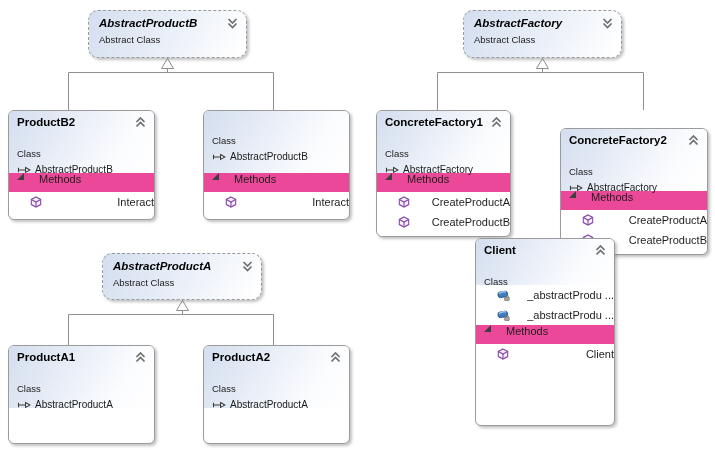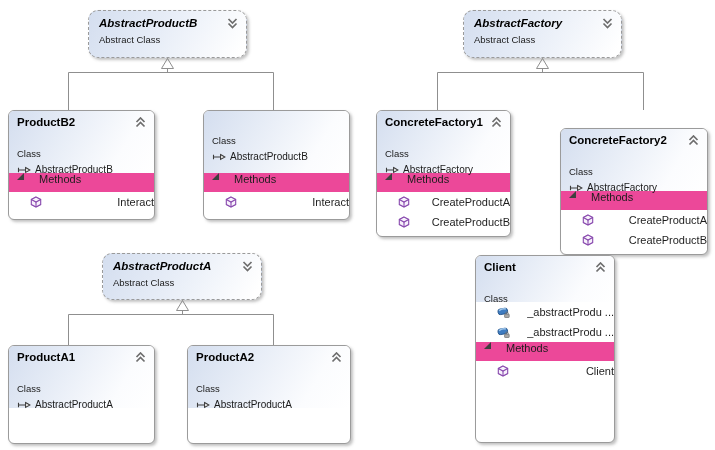--- a/index.html
+++ b/index.html
@@ -296,21 +296,21 @@
         <span>
             <svg class="icon" width="14" height="8" viewBox="0 0 14 8">
               <use href="#i-base-arrow"></use>
             </svg>
           </span>
         <span class="base">AbstractProductA</span>
       </div>
     </div>
   </div>
 
-  <div class="node" style="left:187px;top:345px;width:164px;height:99px">
+  <div class="node" style="left:203px;top:345px;width:147px;height:99px">
     <div class="node-top t62">
       <div class="title-row">
         <span class="title">ProductA2</span>
         <span class="chev">
             <svg class="icon" width="11" height="11" viewBox="0 0 11 11">
               <use href="#i-chev-up"></use>
             </svg>
           </span>
       </div>
       <div class="kind">Class</div>
@@ -318,21 +318,21 @@
         <span>
             <svg class="icon" width="14" height="8" viewBox="0 0 14 8">
               <use href="#i-base-arrow"></use>
             </svg>
           </span>
         <span class="base">AbstractProductA</span>
       </div>
     </div>
   </div>
 
-  <div class="node" style="left:475px;top:255px;width:140px;height:188px">
+  <div class="node" style="left:475px;top:238px;width:140px;height:188px">
     <div class="node-top t46">
       <div class="title-row">
         <span class="title">Client</span>
         <span class="chev">
             <svg class="icon" width="11" height="11" viewBox="0 0 11 11">
               <use href="#i-chev-up"></use>
             </svg>
           </span>
       </div>
       <div class="kind">Class</div>

